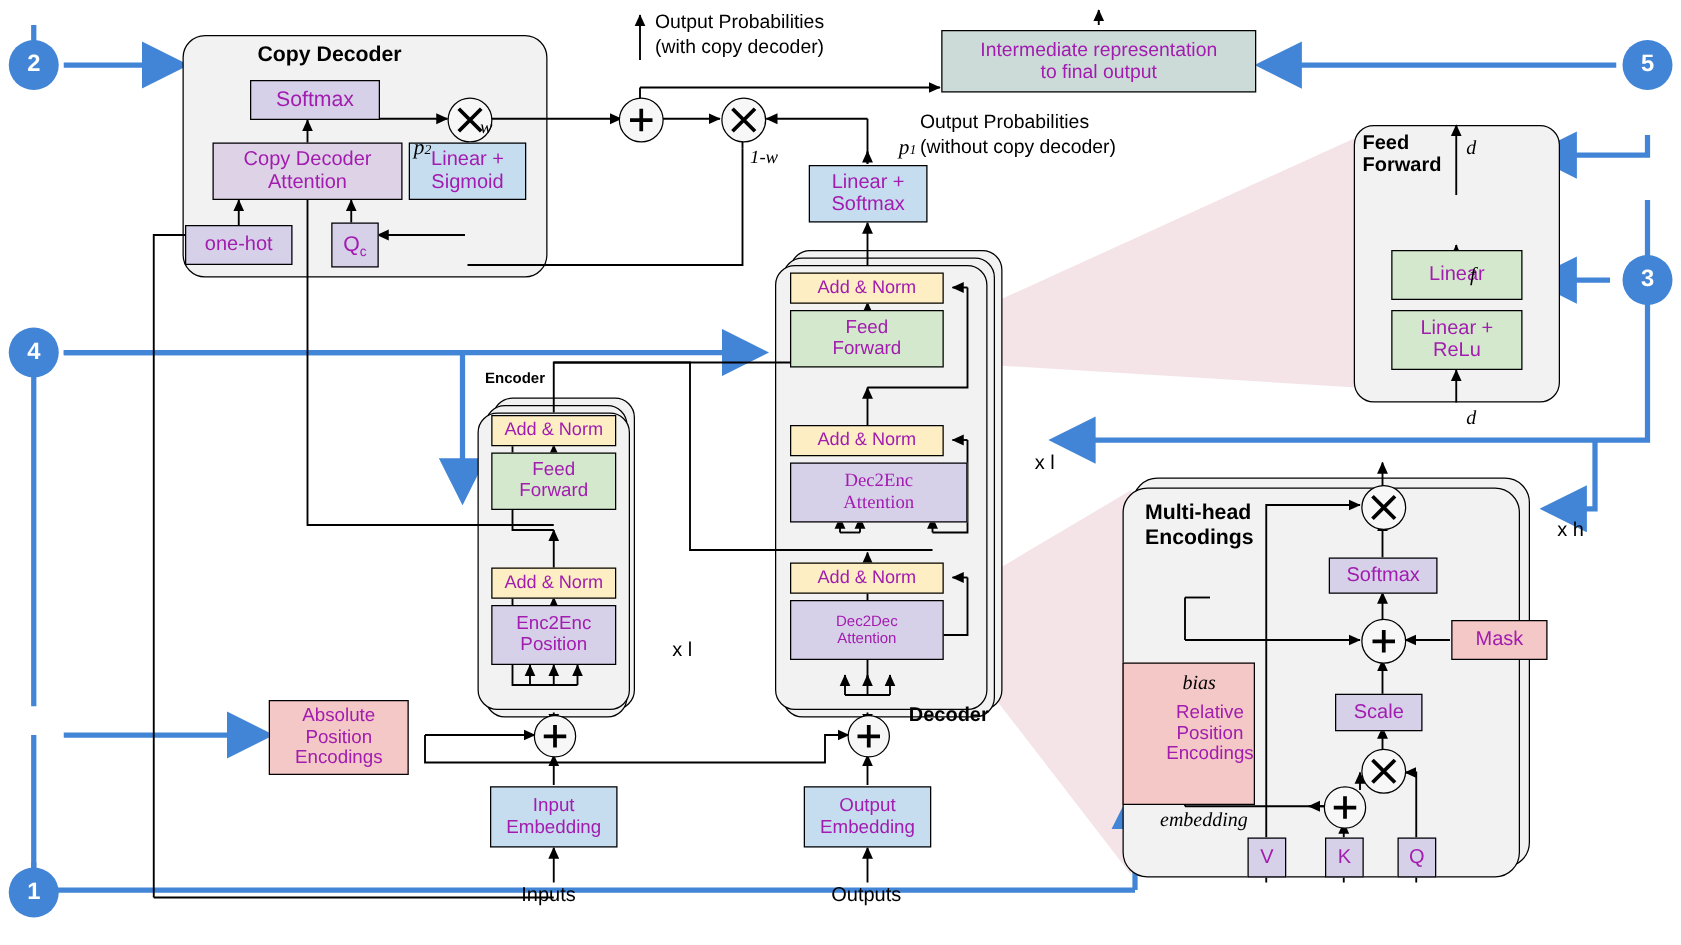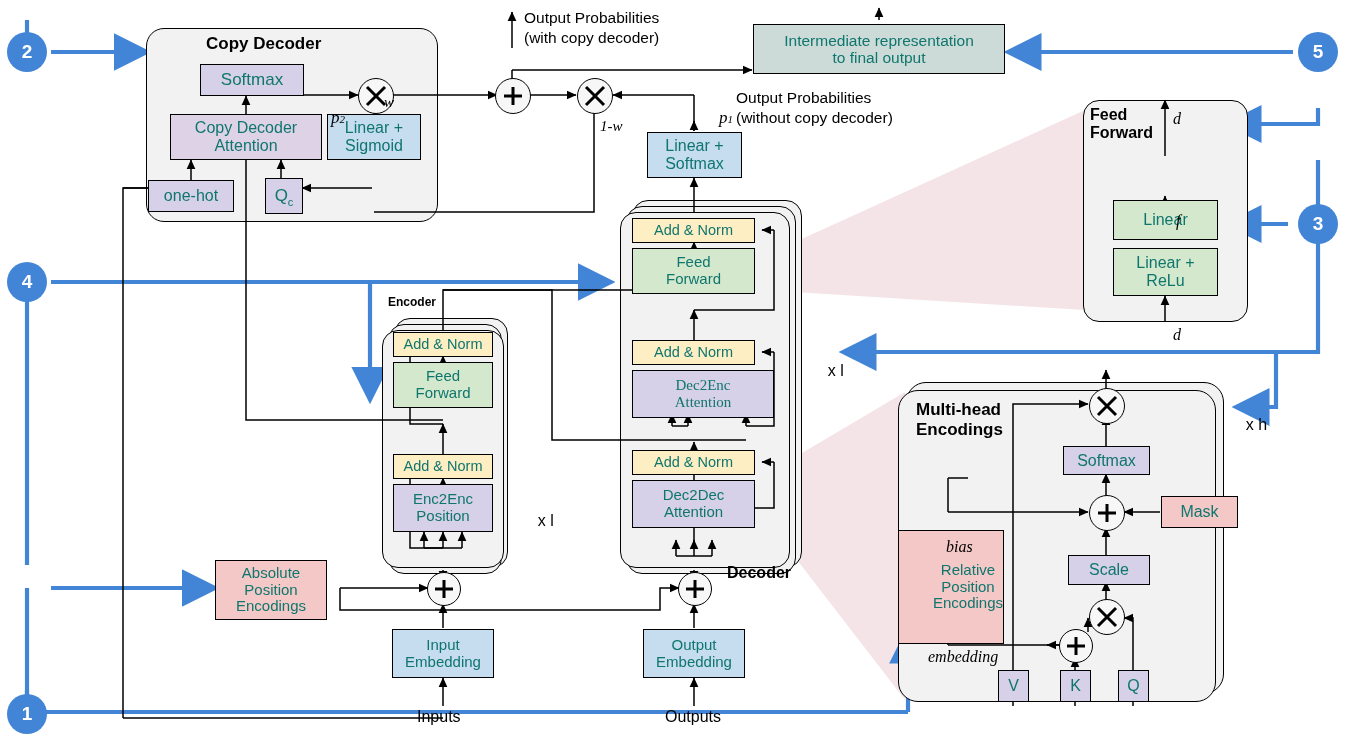--- a/index.html
+++ b/index.html
@@ -1,21 +1,21 @@
 <!DOCTYPE html>
 <html><head>
 <meta charset="utf-8">
 <style>
   html,body{margin:0;padding:0;background:#ffffff;}
   body{font-family:"Liberation Sans",sans-serif;}
   #root{position:relative;width:1345px;height:756px;overflow:hidden;background:#fff;}
   svg.layer{position:absolute;left:0;top:0;width:1345px;height:756px;}
   .box{position:absolute;box-sizing:border-box;border:1px solid #000;display:flex;
        align-items:center;justify-content:center;text-align:center;line-height:1.12;
-       font-family:"Liberation Sans",sans-serif;color:#0f766e;}
+       font-family:"Liberation Sans",sans-serif;color:#a21caf;}
   .panel{position:absolute;box-sizing:border-box;border:1.3px solid #000;background:#f2f2f2;border-radius:18px;}
   .lbl{position:absolute;color:#000;font-family:"Liberation Sans",sans-serif;white-space:pre;}
   .lbl.bold{font-weight:bold;}
   .lbl.ital{font-family:"Liberation Serif",serif;font-style:italic;}
   .badge{position:absolute;border-radius:50%;background:#4285d6;color:#fff;
          display:flex;align-items:center;justify-content:center;font-weight:bold;
          font-family:"Liberation Sans",sans-serif;font-size:19px;}
   .op{position:absolute;border-radius:50%;background:#f7f7f7;border:1.6px solid #000;
       display:flex;align-items:center;justify-content:center;}
   .op svg{display:block;}
@@ -309,21 +309,21 @@
   <div class="box" style="left:632px;top:340px;width:123px;height:25px;background:#fdeec4;font-size:14.5px;">
     <span>Add &amp; Norm</span>
   </div>
   <div class="box" style="left:632px;top:370px;width:142px;height:48px;background:#d6d0e8;font-size:15px;white-space:pre-line;font-family:Liberation Serif, serif;">
     <span>Dec2Enc
 Attention</span>
   </div>
   <div class="box" style="left:632px;top:450px;width:123px;height:25px;background:#fdeec4;font-size:14.5px;">
     <span>Add &amp; Norm</span>
   </div>
-  <div class="box" style="left:632px;top:480px;width:123px;height:48px;background:#d6d0e8;font-size:15px;white-space:pre-line;">
+  <div class="box" style="left:632px;top:480px;width:123px;height:48px;background:#d6d0e8;font-size:12px;white-space:pre-line;">
     <span>Dec2Dec
 Attention</span>
   </div>
   <div class="lbl" style="left:810px;top:344px;font-size:16px;">
     <span>x l</span>
   </div>
 
   <div class="box" style="left:215px;top:560px;width:112px;height:60px;background:#f3c8c6;font-size:15px;white-space:pre-line;">
     <span>Absolute
 Position
@@ -354,21 +354,21 @@
   <div class="lbl ital" style="left:1173px;top:326px;font-size:16px;">d</div>
 
   <div class="lbl bold" style="left:916px;top:400px;font-size:17px;line-height:1.15;white-space:pre-line;">Multi-head
 Encodings</div>
   <div class="box" style="left:1063px;top:446px;width:87px;height:29px;background:#d6d0e8;font-size:16px;">
     <span>Softmax</span>
   </div>
   <div class="box" style="left:1161px;top:496px;width:77px;height:32px;background:#f3c8c6;font-size:16px;">
     <span>Mask</span>
   </div>
-  <div class="box" style="left:1068px;top:555px;width:82px;height:30px;background:#d6d0e8;font-size:16px;">
+  <div class="box" style="left:1068px;top:555px;width:70px;height:30px;background:#d6d0e8;font-size:16px;">
     <span>Scale</span>
   </div>
   <div class="box" style="left:898px;top:530px;width:106px;height:114px;background:#f3c8c6;font-size:15px;white-space:pre-line;justify-content:flex-end;">
     <span>Relative
 Position
 Encodings</span>
   </div>
   <div class="box" style="left:998px;top:670px;width:31px;height:32px;background:#d6d0e8;font-size:16px;">
     <span>V</span>
   </div>

